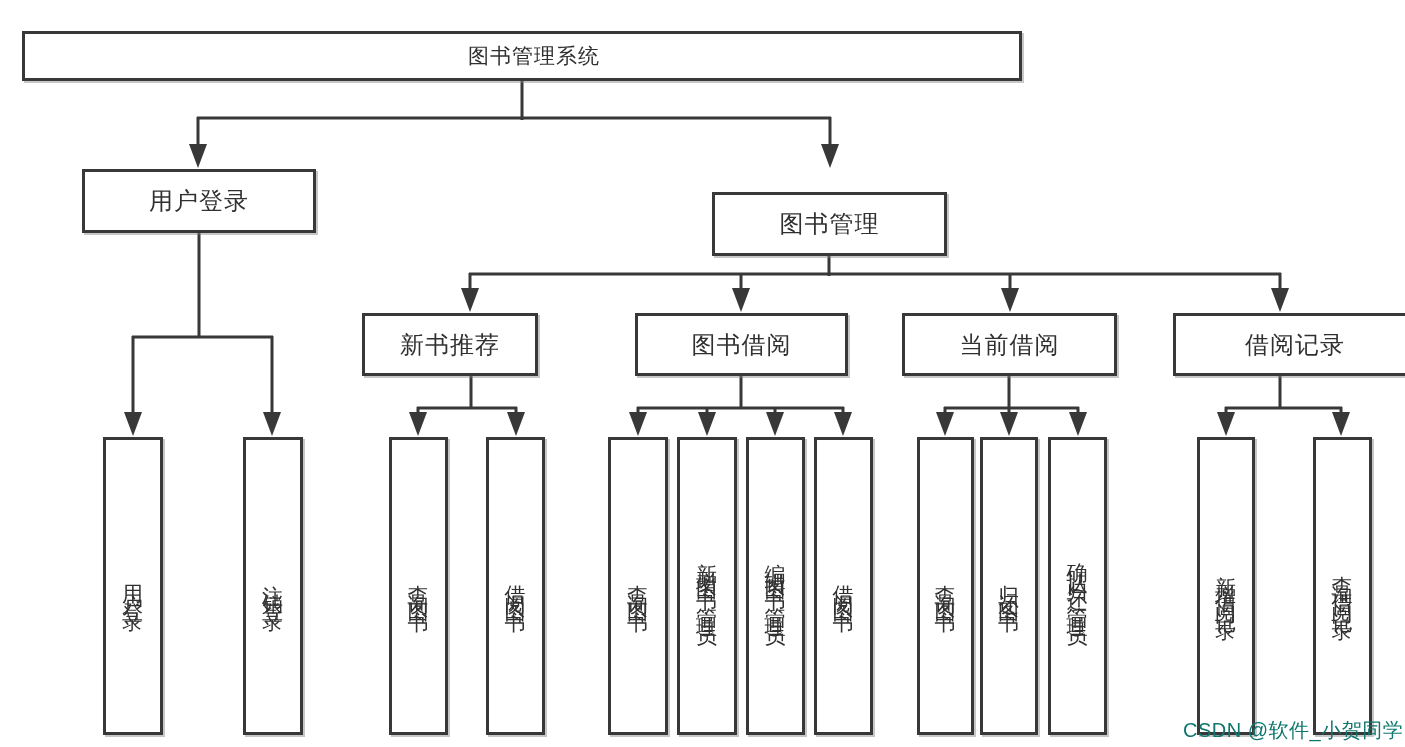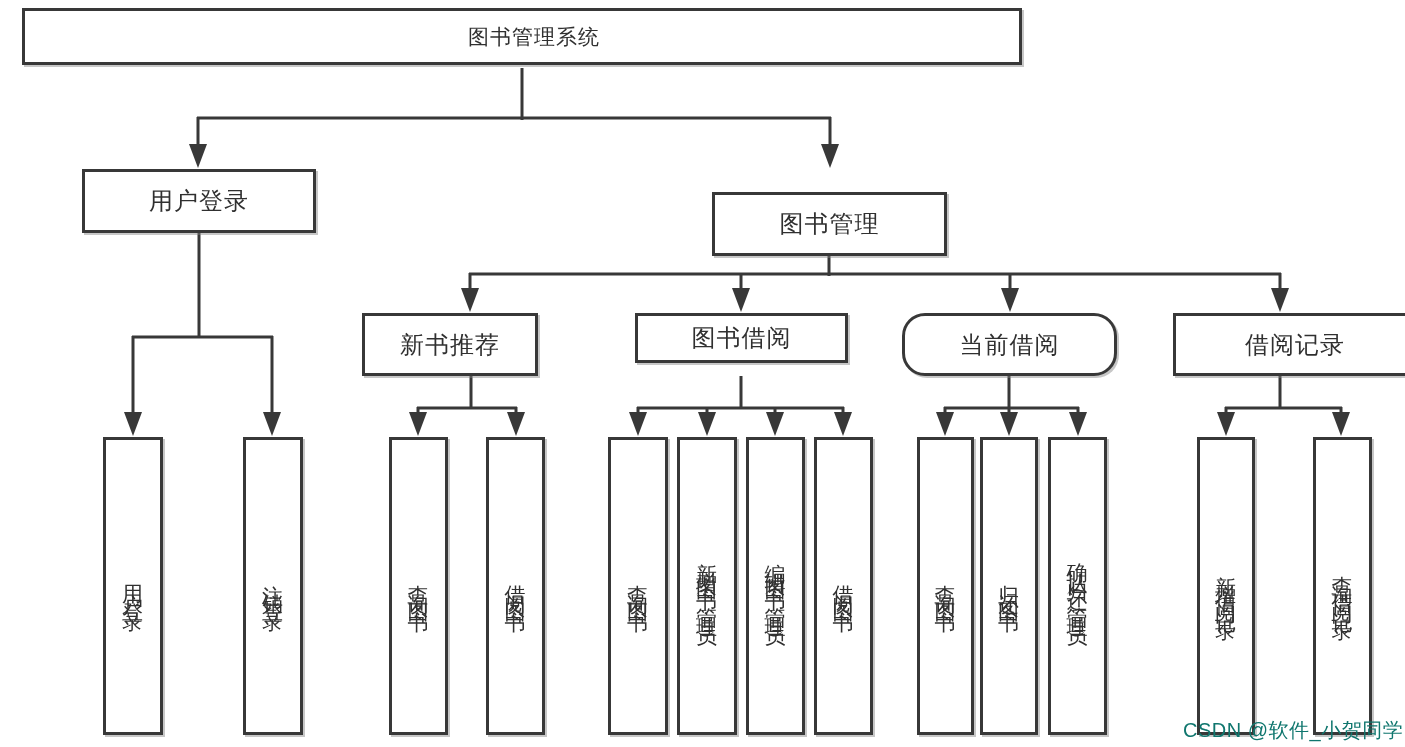--- a/index.html
+++ b/index.html
@@ -64,38 +64,38 @@
       M698 412 L716 412 L707 436 Z
       M766 412 L784 412 L775 436 Z
       M834 412 L852 412 L843 436 Z
       M936 412 L954 412 L945 436 Z
       M1000 412 L1018 412 L1009 436 Z
       M1069 412 L1087 412 L1078 436 Z
       M1217 412 L1235 412 L1226 436 Z
       M1332 412 L1350 412 L1341 436 Z"></path>
   </svg>
 
-  <div class="box lvl1" style="left:22px; top:8px; width:1000px; height:57px;padding-left:24px;">
+  <div class="box lvl1" style="left:22px; top:31px; width:1000px; height:50px;padding-left:24px;">
     <span>图书管理系统</span>
   </div>
 
   <div class="box lvl2" style="left:82px; top:169px; width:234px; height:64px;">
     <span>用户登录</span>
   </div>
   <div class="box lvl2" style="left:712px; top:169px; width:235px; height:64px;margin-top:23px;">
     <span>图书管理</span>
   </div>
 
   <div class="box lvl3" style="left:362px; top:313px; width:176px; height:63px;">
     <span>新书推荐</span>
   </div>
-  <div class="box lvl3" style="left:635px; top:313px; width:213px; height:50px;">
+  <div class="box lvl3" style="left:635px; top:313px; width:213px; height:63px;">
     <span>图书借阅</span>
   </div>
-  <div class="box lvl3" style="left:902px; top:313px; width:215px; height:63px;border-radius:23px;">
+  <div class="box lvl3" style="left:902px; top:313px; width:215px; height:63px;">
     <span>当前借阅</span>
   </div>
   <div class="box lvl3" style="left:1173px; top:313px; width:244px; height:63px;">
     <span>借阅记录</span>
   </div>
 
   <div class="box leaf" style="left:103px; top:437px; width:60px; height:298px;">
     <span class="vtext">用户登录</span>
   </div>
   <div class="box leaf" style="left:243px; top:437px; width:60px; height:298px;">

